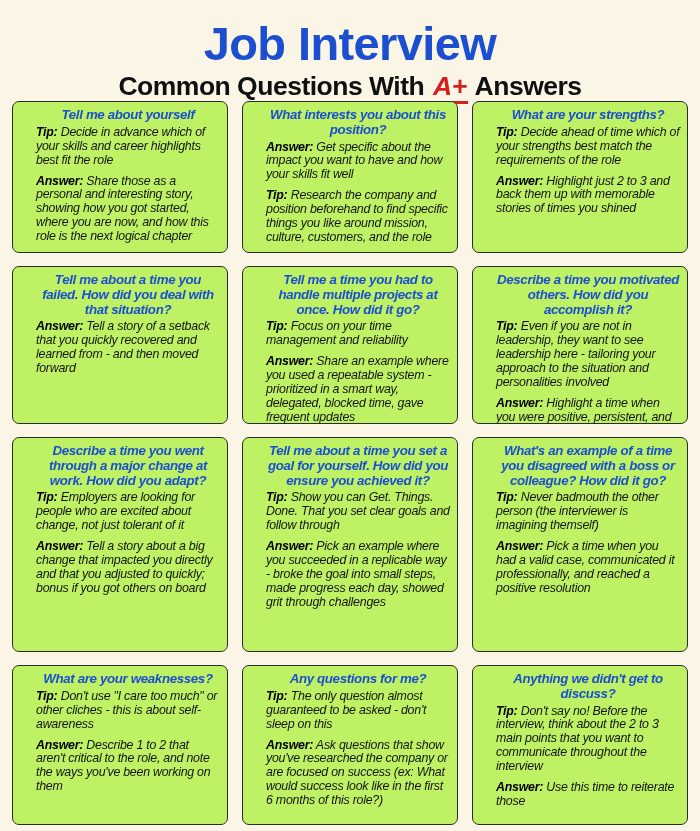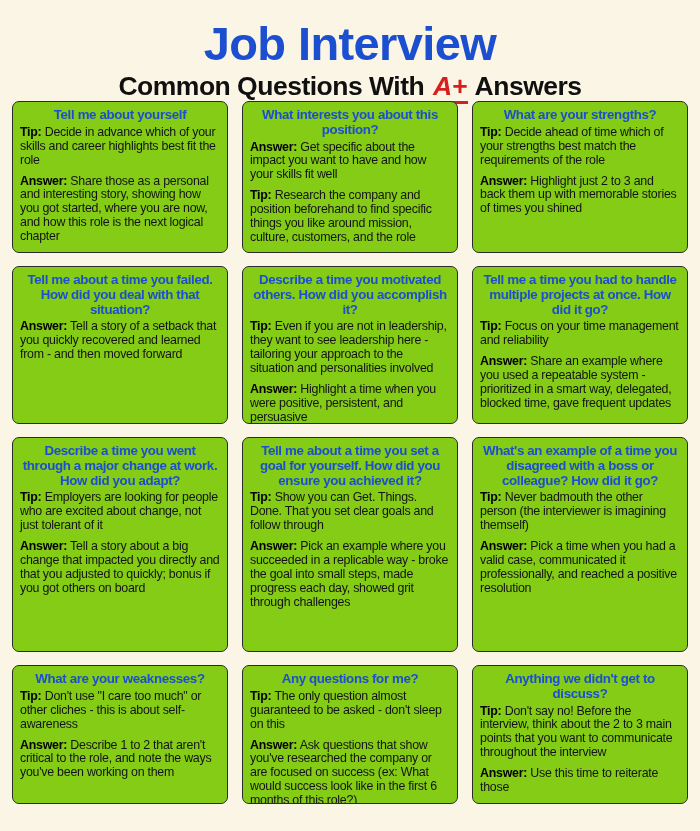--- a/index.html
+++ b/index.html
@@ -45,26 +45,27 @@
   }
   .aplus {
     color: #d61f1f;
     font-style: italic;
     font-weight: bold;
     border-bottom: 3px solid #d61f1f;
     padding: 0 1px 0 1px;
     margin: 0 1px;
   }
   .card {
-    background: #84cc16;
+    background: #bef264;
     border: 1.6px solid #2b2b2b;
     border-radius: 7px;
     box-sizing: border-box;
-    padding: 5px 7px 7px 7px;
+    padding: 5px 7px 7px 23px;
     overflow: hidden;
+    font-style: italic;
   }
   .card-title {
     color: #1b4fd0;
     font-weight: bold;
     font-size: 13.3px;
     line-height: 1.11;
     text-align: center;
     letter-spacing: -0.35px;
     margin: 1px 0 3px 0;
   }
@@ -77,21 +78,21 @@
   }
   .card-block:last-child { margin-bottom: 0; }
   .lbl {
     font-weight: bold;
     color: #000;
     margin-top: 28px;
   }
   .r1 .card { height: 152px; }
   .r2 .card { height: 158px; }
   .r3 .card { height: 215px; }
-  .r4 .card { height: 139px; }
+  .r4 .card { height: 160px; }
   .row {
     display: grid;
     grid-template-columns: repeat(3, 1fr);
     column-gap: 14px;
     margin-bottom: 13px;
   }
   .row:last-child { margin-bottom: 0; }
 </style>
 </head>
 <body>
@@ -120,28 +121,28 @@
       <div class="card-block"><span class="lbl">Answer:</span><span> Highlight just 2 to 3 and back them up with memorable stories of times you shined</span></div>
     </div>
   </div>
 
   <div class="row r2">
     <div class="card">
       <div class="card-title">Tell me about a time you failed. How did you deal with that situation?</div>
       <div class="card-block"><span class="lbl">Answer:</span><span> Tell a story of a setback that you quickly recovered and learned from - and then moved forward</span></div>
     </div>
     <div class="card">
+      <div class="card-title">Tell me a time you had to handle multiple projects at once. How did it go?</div>
+      <div class="card-block"><span class="lbl">Tip:</span><span> Focus on your time management and reliability</span></div>
+      <div class="card-block"><span class="lbl">Answer:</span><span> Share an example where you used a repeatable system - prioritized in a smart way, delegated, blocked time, gave frequent updates</span></div>
+    </div>
+    <div class="card">
       <div class="card-title">Describe a time you motivated others. How did you accomplish it?</div>
       <div class="card-block"><span class="lbl">Tip:</span><span> Even if you are not in leadership, they want to see leadership here - tailoring your approach to the situation and personalities involved</span></div>
       <div class="card-block"><span class="lbl">Answer:</span><span> Highlight a time when you were positive, persistent, and persuasive</span></div>
-    </div>
-    <div class="card">
-      <div class="card-title">Tell me a time you had to handle multiple projects at once. How did it go?</div>
-      <div class="card-block"><span class="lbl">Tip:</span><span> Focus on your time management and reliability</span></div>
-      <div class="card-block"><span class="lbl">Answer:</span><span> Share an example where you used a repeatable system - prioritized in a smart way, delegated, blocked time, gave frequent updates</span></div>
     </div>
   </div>
 
   <div class="row r3">
     <div class="card">
       <div class="card-title">Describe a time you went through a major change at work. How did you adapt?</div>
       <div class="card-block"><span class="lbl">Tip:</span><span> Employers are looking for people who are excited about change, not just tolerant of it</span></div>
       <div class="card-block"><span class="lbl">Answer:</span><span> Tell a story about a big change that impacted you directly and that you adjusted to quickly; bonus if you got others on board</span></div>
     </div>
     <div class="card">

